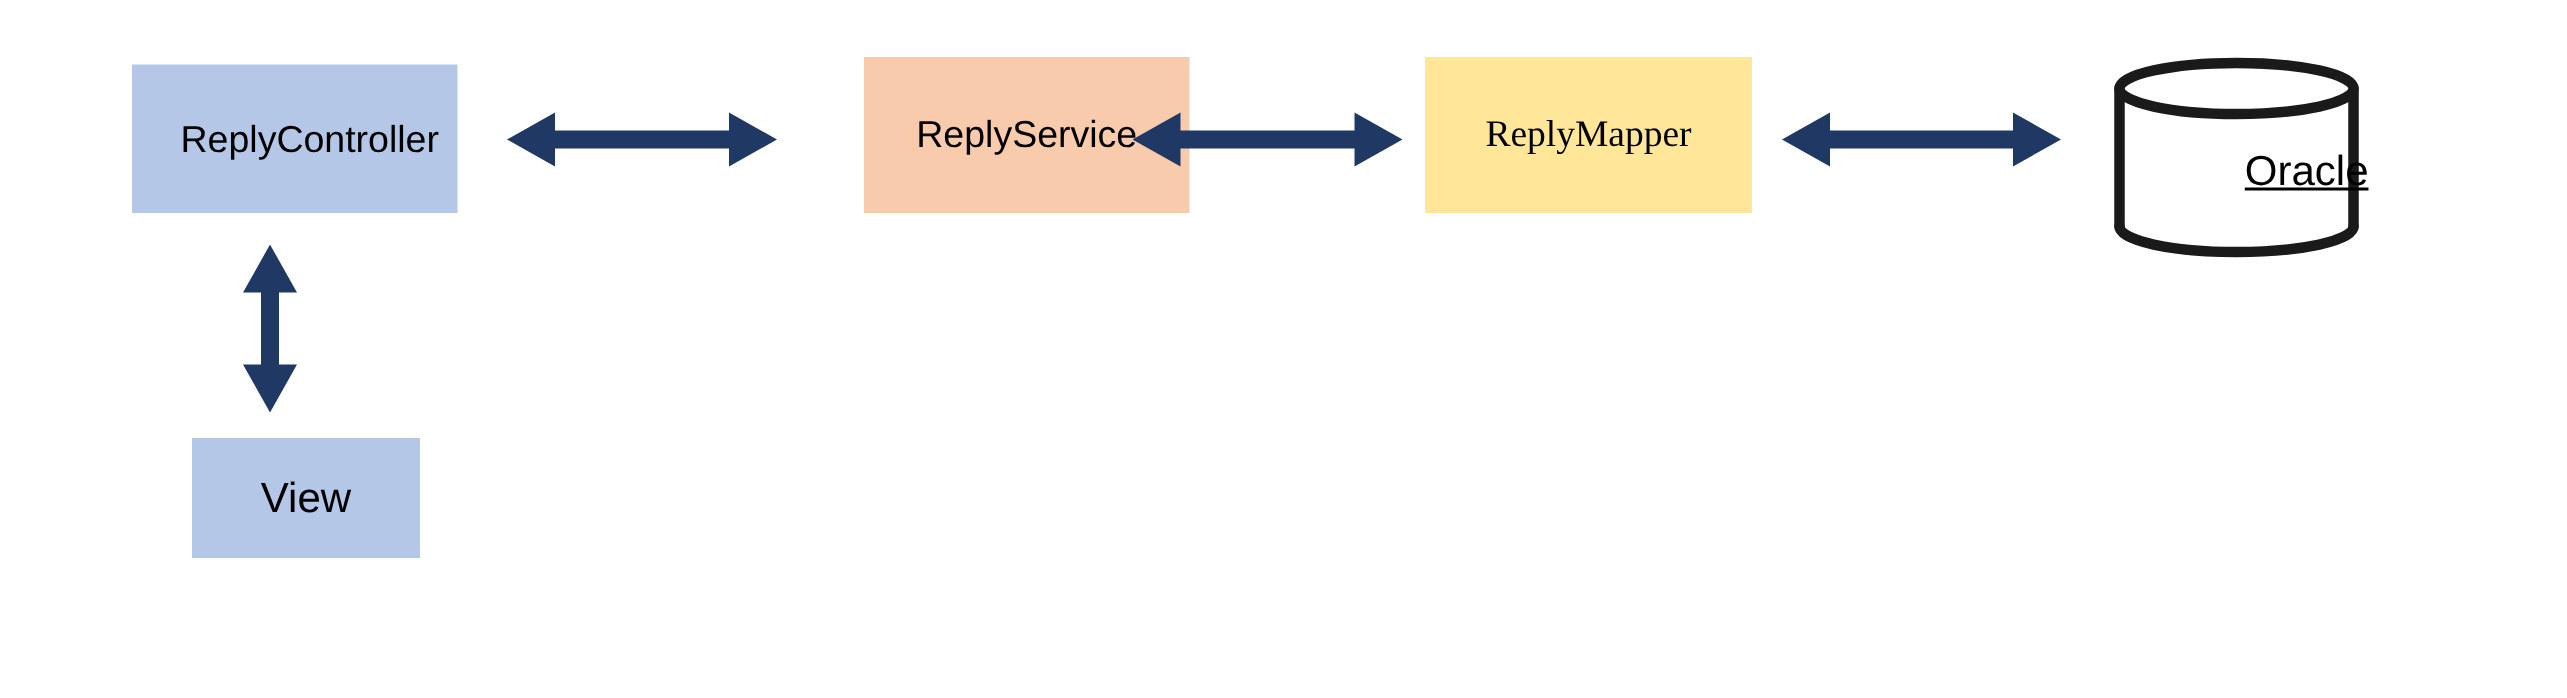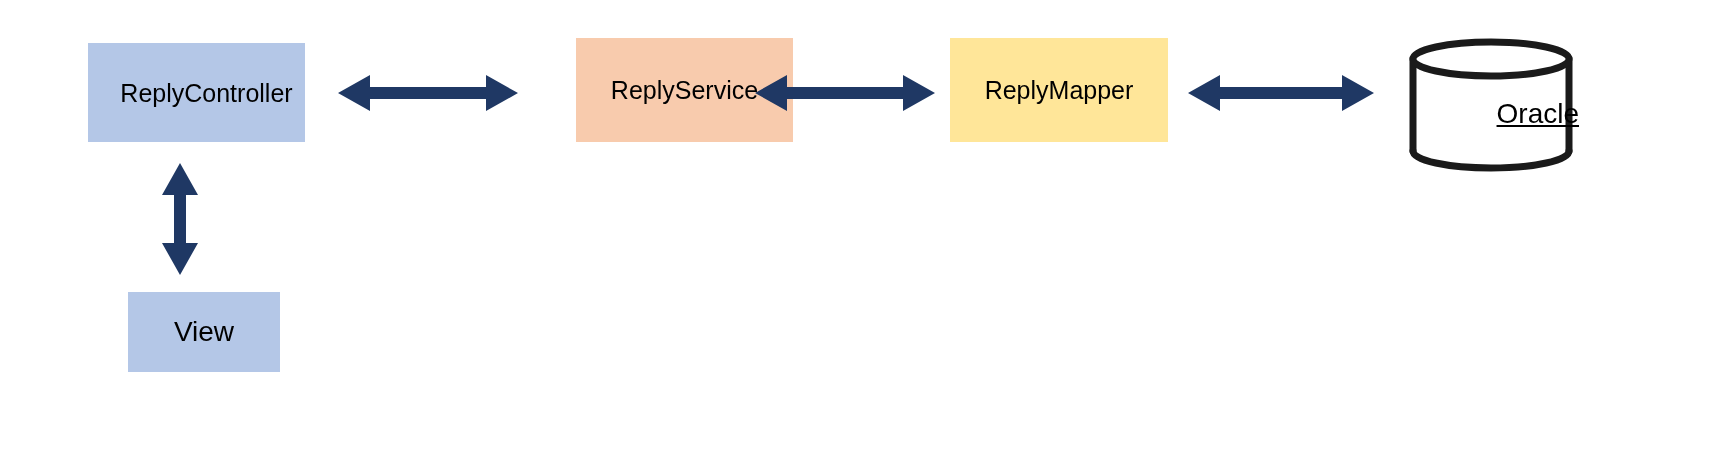--- a/index.html
+++ b/index.html
@@ -47,20 +47,21 @@
     font-size: 25px;
     margin-left: 48px;
   }
   #node-reply-mapper {
     left: 950px;
     top: 38px;
     width: 218px;
     height: 104px;
     background: #ffe699;
     font-size: 25px;
+    font-family: Liberation Serif, serif;
   }
   #node-view {
     left: 128px;
     top: 292px;
     width: 152px;
     height: 80px;
     background: #b4c7e7;
     font-size: 28px;
   }
   .db-cylinder {

